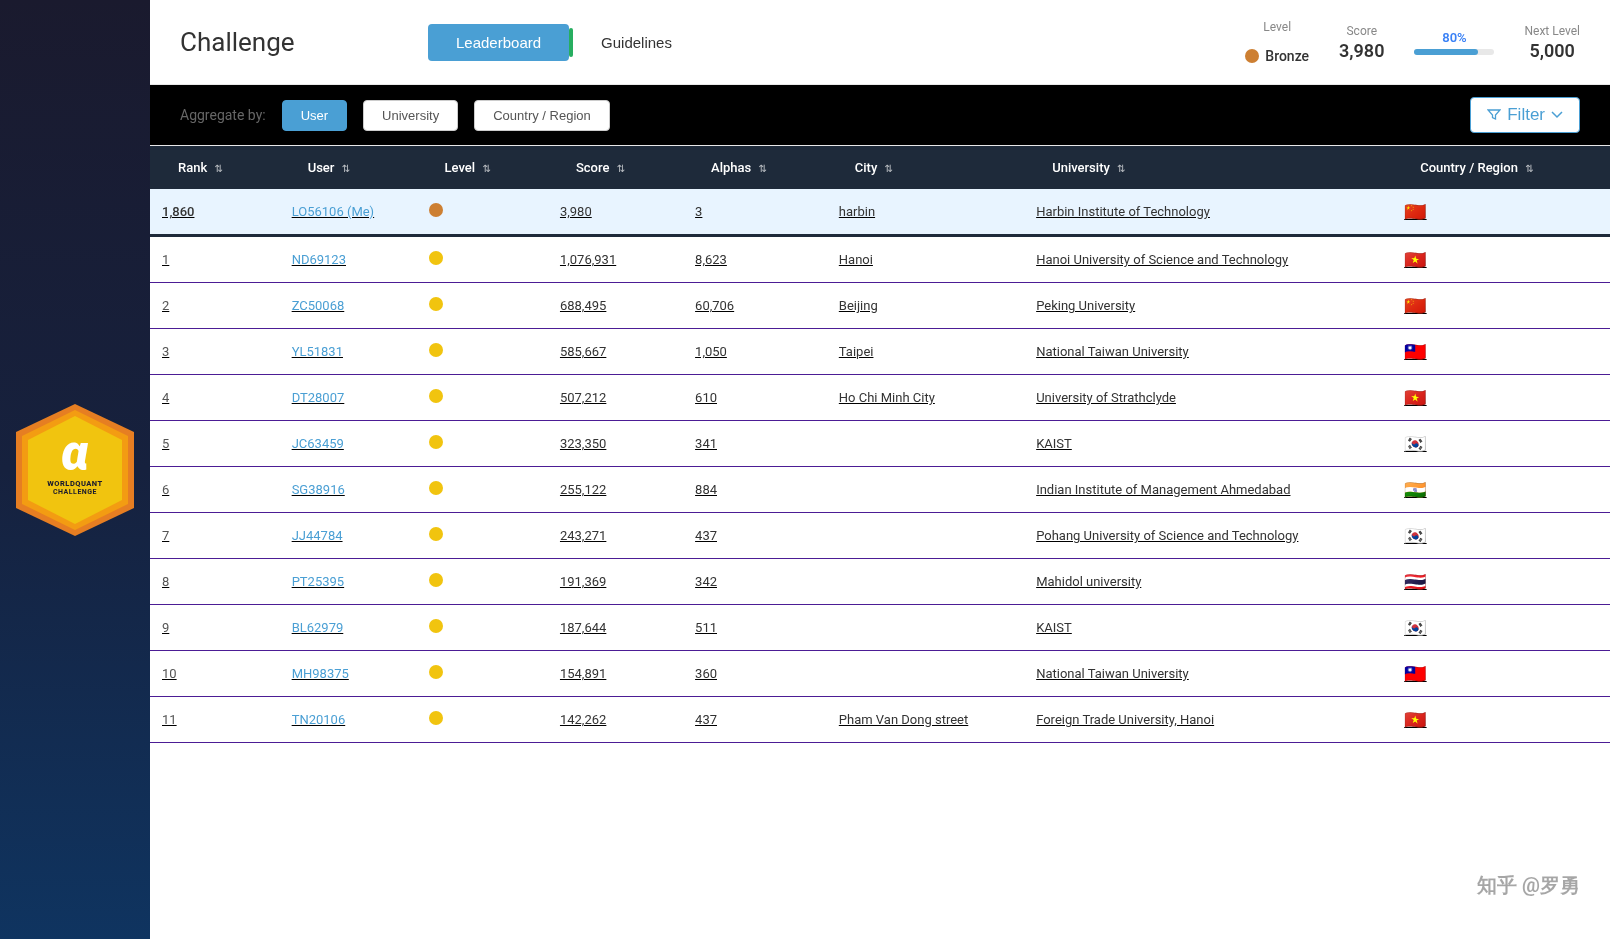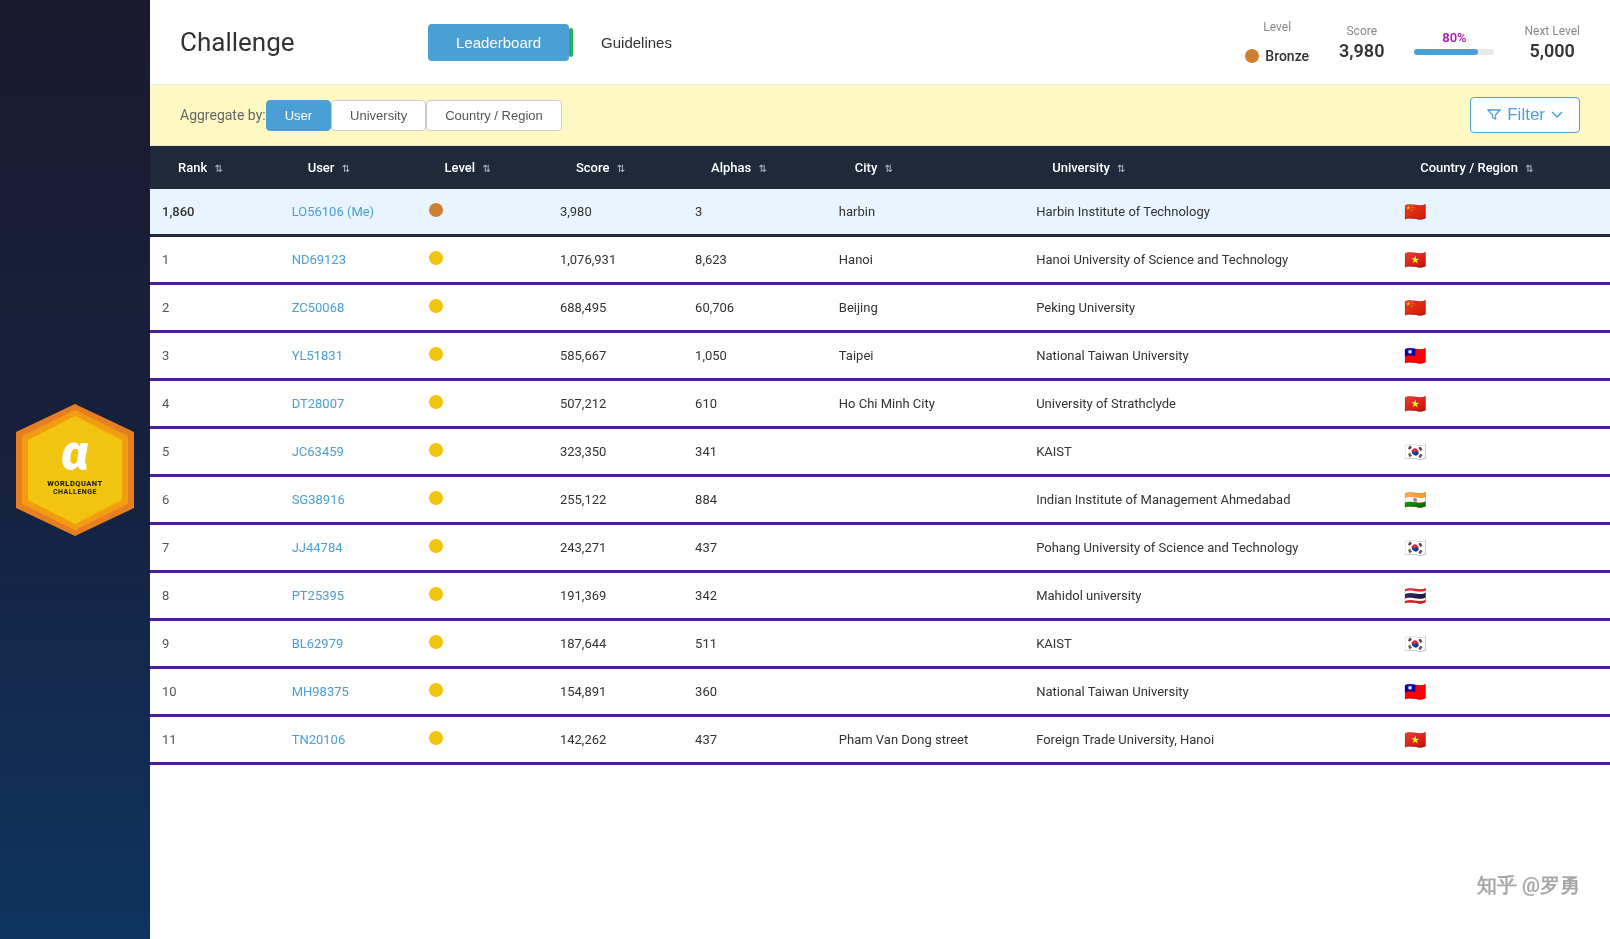--- a/index.html
+++ b/index.html
@@ -48,32 +48,32 @@
     .level-label { font-size: 12px; color: #888; }
     .level-value { display: flex; align-items: center; gap: 6px; margin-top: 14px; }
     .bronze-dot { width: 14px; height: 14px; border-radius: 50%; background: #cd7f32; }
     .bronze-text { font-size: 14px; color: #333; font-weight: 500; }
 
     .score-info { text-align: center; }
     .score-label { font-size: 12px; color: #888; }
     .score-value { font-size: 18px; font-weight: 600; color: #333; margin-top: 2px; }
 
     .progress-container { display: flex; flex-direction: column; align-items: center; gap: 4px; }
-    .progress-pct { font-size: 13px; color: #a21caf; font-weight: 600; }
+    .progress-pct { font-size: 13px; color: #3b82f6; font-weight: 600; }
     .progress-bar-bg { width: 80px; height: 6px; background: #e8e8e8; border-radius: 3px; }
     .progress-bar-fill { height: 100%; background: #4a9fd4; border-radius: 3px; }
 
     .next-level-info { text-align: center; }
     .next-label { font-size: 12px; color: #888; }
     .next-value { font-size: 18px; font-weight: 600; color: #333; margin-top: 2px; }
 
     
     .aggregate-bar {
-      background: #fef9c3; padding: 12px 30px;
-      display: flex; align-items: center; 
+      background: #000000; padding: 12px 30px;
+      display: flex; align-items: center; gap: 16px;
       border-bottom: 1px solid #e8e8e8;
     }
     .aggregate-label { font-size: 14px; color: #666; }
     .agg-btn {
       padding: 7px 18px; font-size: 13px; font-weight: 500; cursor: pointer;
       border: 1px solid #ccc; border-radius: 4px; background: white; color: #555;
     }
     .agg-btn.active {
       background: #4a9fd4; color: white; border-color: #4a9fd4;
     }
@@ -92,21 +92,21 @@
     thead th {
       padding: 14px 28px; font-size: 13px; font-weight: 500; text-align: left;
       white-space: nowrap; user-select: none; cursor: pointer;
     }
     thead th .sort-icon { display: inline-block; margin-left: 4px; font-size: 10px; opacity: 0.7; }
 
     
     .my-row td { background: #e8f4ff; padding: 12px 12px; font-size: 13px; border-bottom: 3px solid #1e2a3a; }
     .my-row td:first-child { color: #333; font-weight: 500; }
 
-    tbody tr { border-bottom: 3px solid #4c1d95; }
+    tbody tr { border-bottom: 1px solid #4c1d95; text-decoration: underline; }
     tbody td { padding: 12px 12px; font-size: 13px; color: #333; }
 
     .user-link { color: #4a9fd4; cursor: pointer; text-decoration: none; }
     .level-dot { width: 14px; height: 14px; border-radius: 50%; display: inline-block; }
     .gold-dot { background: #f1c40f; }
     .rank-num { color: #555; }
 
     .flag-emoji { font-size: 18px; }
 
     

